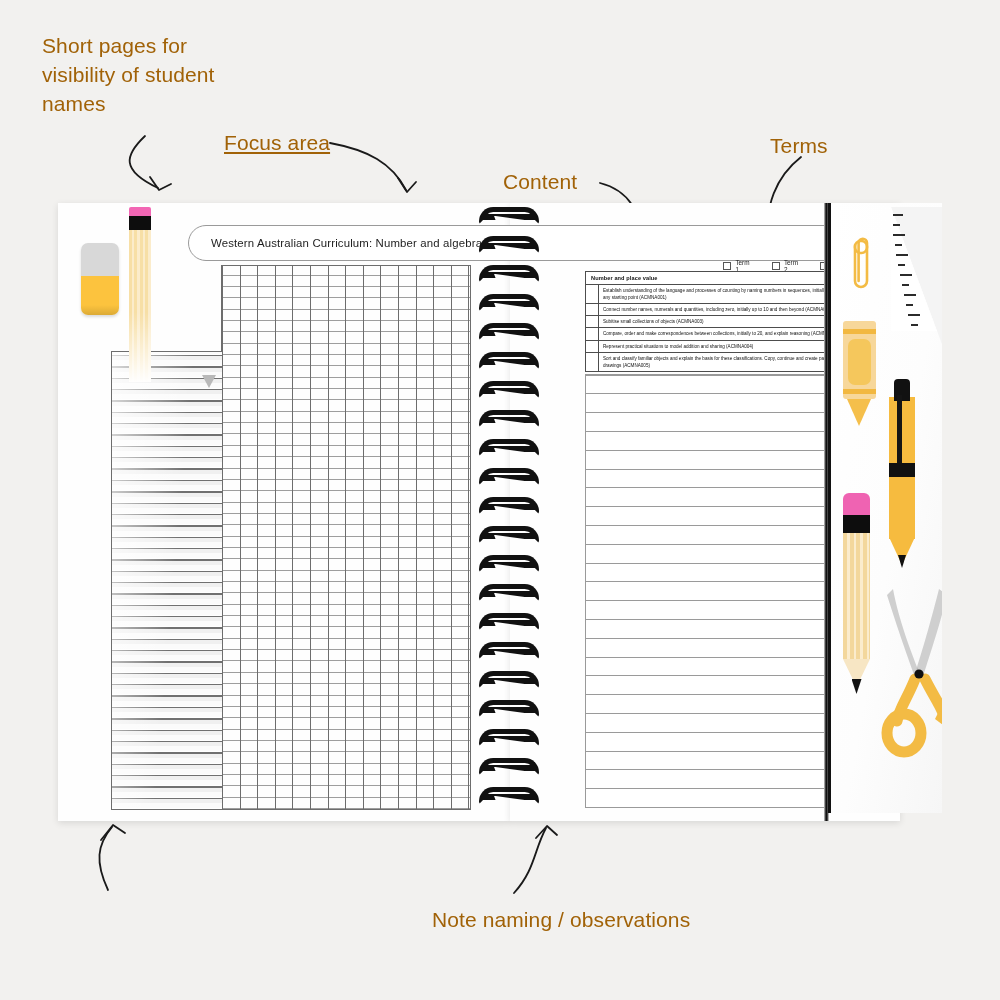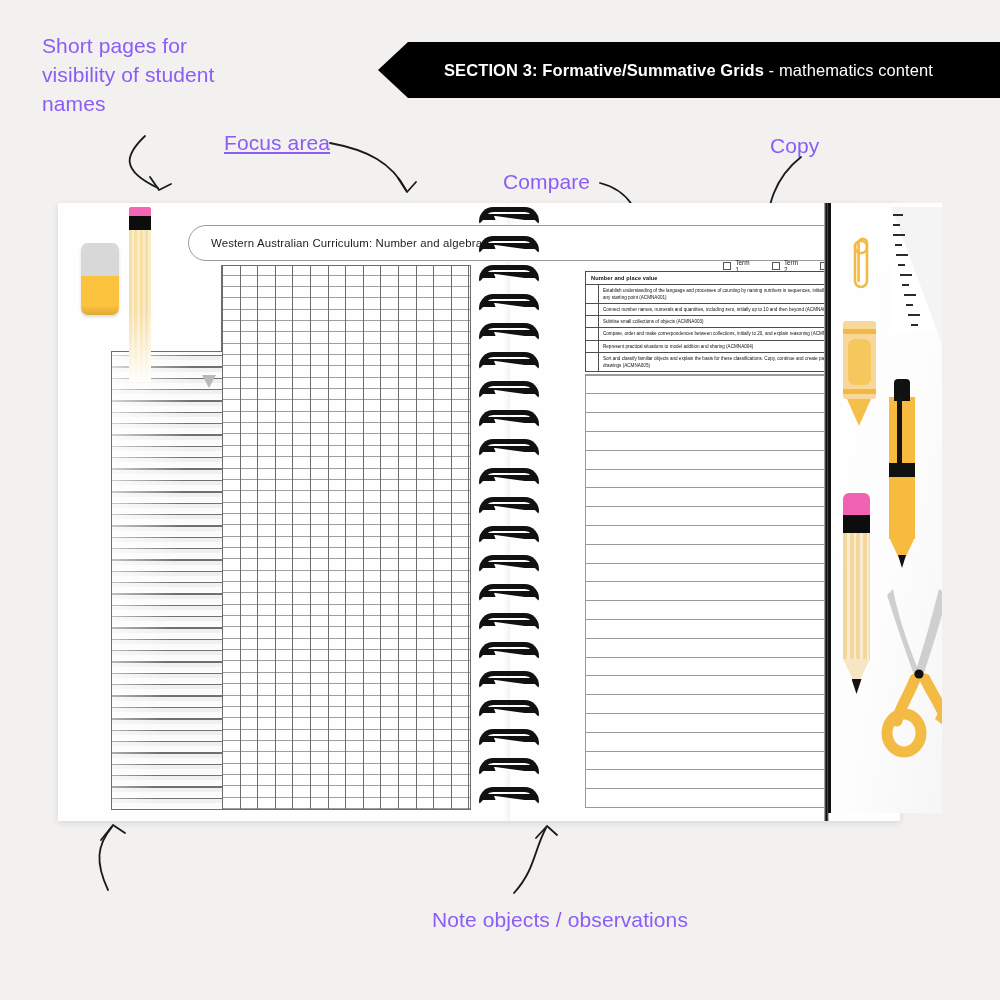--- a/index.html
+++ b/index.html
@@ -21,21 +21,21 @@
   }
   .banner-text {
     color: #fff; font-size: 16.5px; letter-spacing: .1px;
     margin-left: 66px; white-space: nowrap;
   }
   .banner-text b { font-weight: bold; }
   .banner-text span.sub { font-weight: normal; }
 
   
   .anno {
-    position: absolute; color: #8b5cf6;
+    position: absolute; color: #a16207;
     font-size: 21px; line-height: 1.38; font-weight: 300;
     letter-spacing: .1px; white-space: pre-line;
   }
   .anno.it em { font-style: italic; }
 
   #anno-short   { left: 42px;  top: 32px;  width: 250px; }
   #anno-focus   { left: 224px; top: 129px; text-decoration: underline; }
   #anno-content { left: 503px; top: 168px; }
   #anno-terms   { left: 770px; top: 132px; }
   #anno-write   { left: 48px;  top: 913px; width: 270px; }
@@ -216,33 +216,28 @@
   .pen .nbk { position:absolute;top:176px;left:9px;width:8px;height:13px;background:#111;
      clip-path:polygon(0 0,100% 0,50% 100%);}
 
   .scissors { position:absolute; left:50px; top:378px; width:76px; height:180px; }
 </style>
 </head>
 <body>
 
 <div id="stage">
 
-  <div class="banner">
-    <div class="banner-text">
-      <b>SECTION 3: Formative/Summative Grids</b><span class="sub"> - mathematics content</span>
-    </div>
-  </div>
 
   <div class="anno" id="anno-short">Short pages for
 visibility of student
 names</div>
   <div class="anno" id="anno-focus">Focus area</div>
-  <div class="anno" id="anno-content">Compare</div>
-  <div class="anno" id="anno-terms">Copy</div>
-  <div class="anno" id="anno-note">Note objects / observations</div>
+  <div class="anno" id="anno-content">Content</div>
+  <div class="anno" id="anno-terms">Terms</div>
+  <div class="anno" id="anno-note">Note naming / observations</div>
 
   <svg class="arrow" style="left:0;top:0;width:1000px;height:1000px">
     <g fill="none" stroke="#1a1a1a" stroke-width="1.8" stroke-linecap="round">
       <path d="M145,136 C125,155 120,170 158,188"></path>
       <path d="M330,143 C368,150 392,163 406,190"></path>
       <path d="M600,183 C628,190 641,210 648,253"></path>
       <path d="M801,157 C778,175 762,205 769,250"></path>
       <path d="M108,890 C95,862 97,845 112,827"></path>
       <path d="M514,893 C535,870 534,850 546,828"></path>
     </g>

